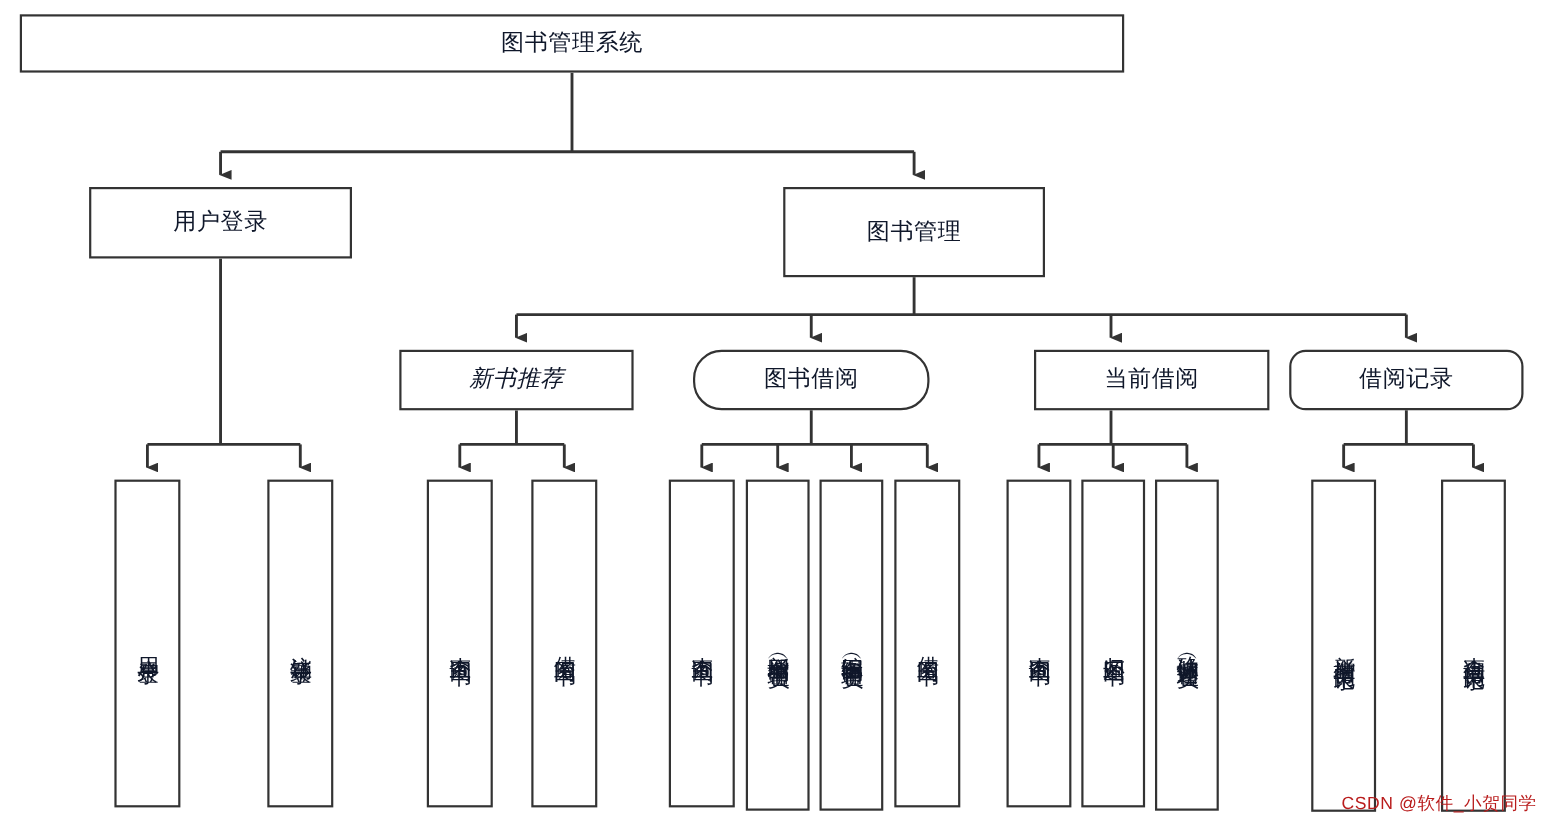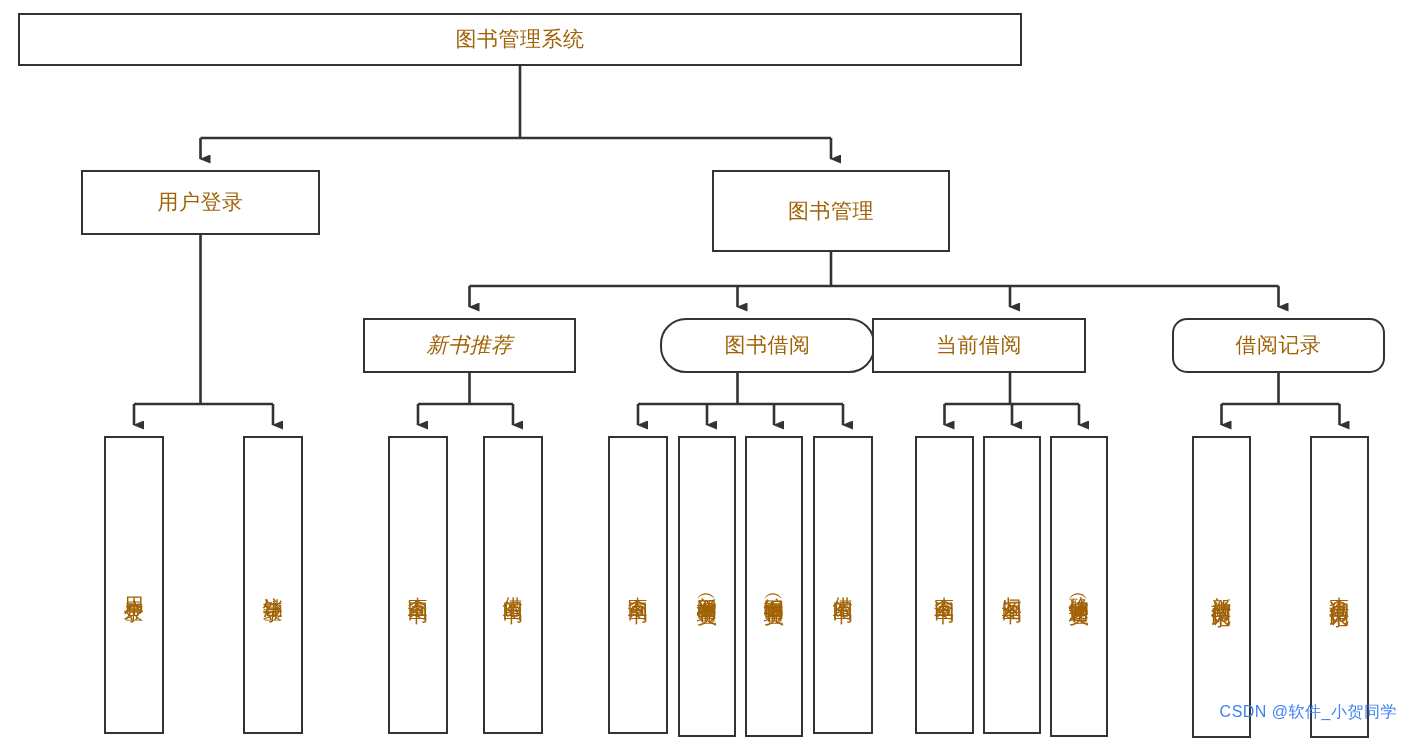--- a/index.html
+++ b/index.html
@@ -25,21 +25,21 @@
     height: 747px;
   }
   .node {
     position: absolute;
     box-sizing: border-box;
     border: 2px solid #333333;
     background: #ffffff;
     display: flex;
     align-items: center;
     justify-content: center;
-    color: #a16207;
+    color: #0f172a;
   }
   .node .lbl {
     display: block;
     text-align: center;
     line-height: 1.16;
     white-space: pre;
   }
   .node.horiz .lbl {
     font-size: 21px;
     letter-spacing: 0.5px;
@@ -58,23 +58,23 @@
     font-size: 20px;
     line-height: 1.22;
     letter-spacing: 2.5px;
   }
   .node.vert.tall .lbl {
     letter-spacing: 1.5px;
   }
   #watermark {
     position: absolute;
     right: 8px;
-    bottom: 24px;
+    bottom: 6px;
     font-size: 16px;
-    color: #3b82f6;
+    color: #b91c1c;
     letter-spacing: 0.5px;
     white-space: nowrap;
     pointer-events: none;
   }
 </style>
 </head>
 <body>
 
 <div id="canvas">
 
@@ -127,24 +127,24 @@
       </div>
       <div class="node l1 horiz" style="left: 81px; top: 170px; width: 239px; height: 65px;">
         <span class="lbl">用户登录</span>
       </div>
       <div class="node l1 horiz" style="left: 712px; top: 170px; width: 238px; height: 82px;">
         <span class="lbl">图书管理</span>
       </div>
       <div class="node l2 horiz" style="left: 363px; top: 318px; width: 213px; height: 55px; font-style: italic;">
         <span class="lbl">新书推荐</span>
       </div>
-      <div class="node l2 horiz" style="left: 660px; top: 318px; width: 215px; height: 55px; border-radius: 26px;">
+      <div class="node l2 horiz" style="left: 630px; top: 318px; width: 215px; height: 55px; border-radius: 26px;">
         <span class="lbl">图书借阅</span>
       </div>
-      <div class="node l2 horiz" style="left: 872px; top: 318px; width: 214px; height: 55px;">
+      <div class="node l2 horiz" style="left: 940px; top: 318px; width: 214px; height: 55px;">
         <span class="lbl">当前借阅</span>
       </div>
       <div class="node l2 horiz" style="left: 1172px; top: 318px; width: 213px; height: 55px; border-radius: 15px;">
         <span class="lbl">借阅记录</span>
       </div>
       <div class="node leaf vert" style="left: 104px; top: 436px; width: 60px; height: 298px;">
         <span class="lbl">用户登录</span>
       </div>
       <div class="node leaf vert" style="left: 243px; top: 436px; width: 60px; height: 298px;">
         <span class="lbl">注销登录</span>

